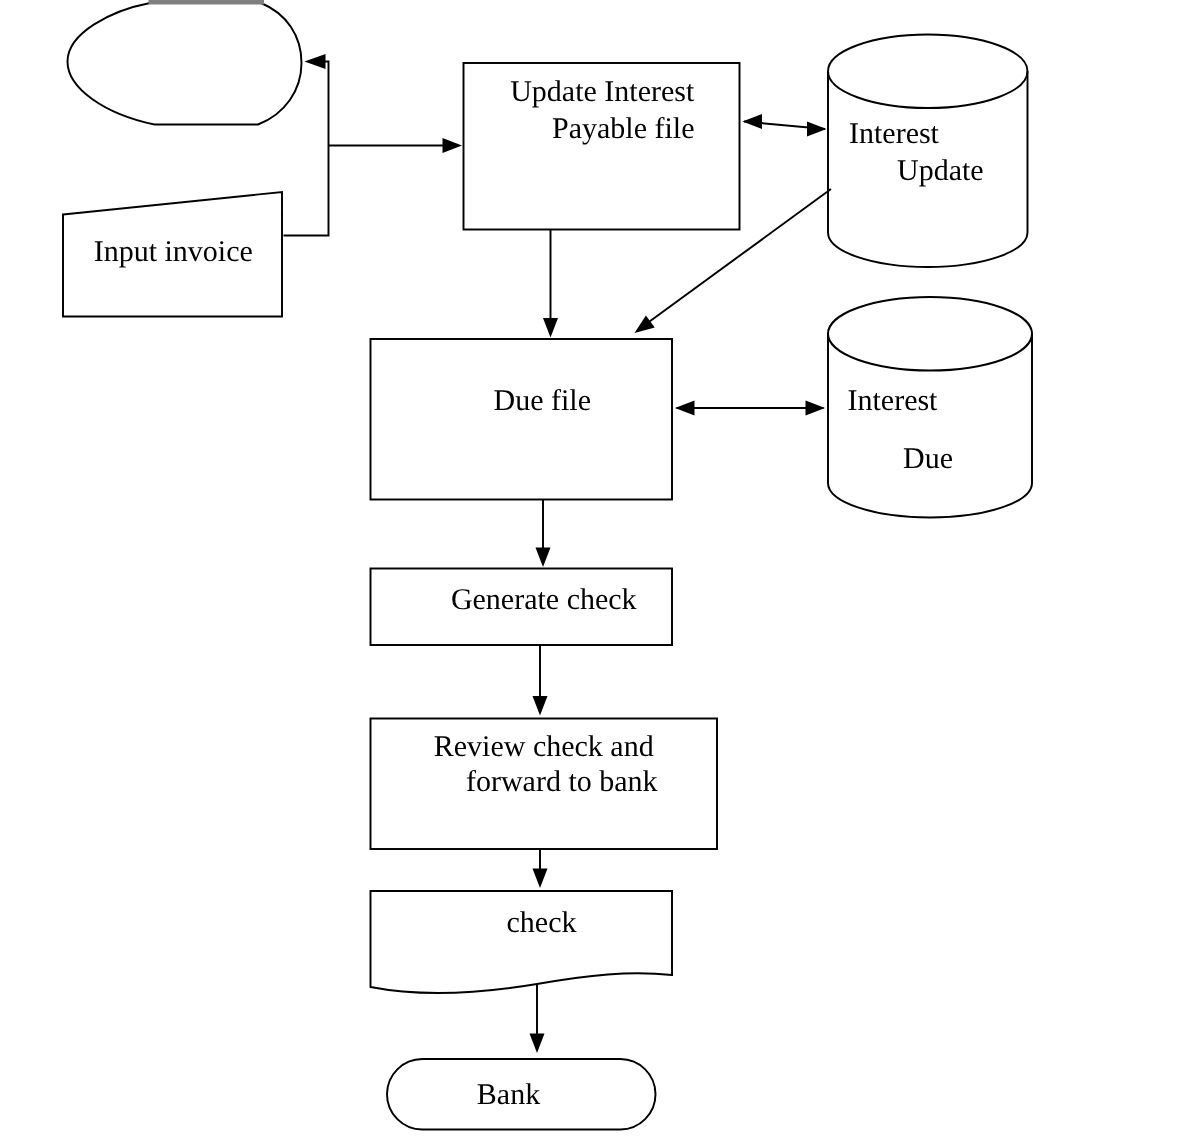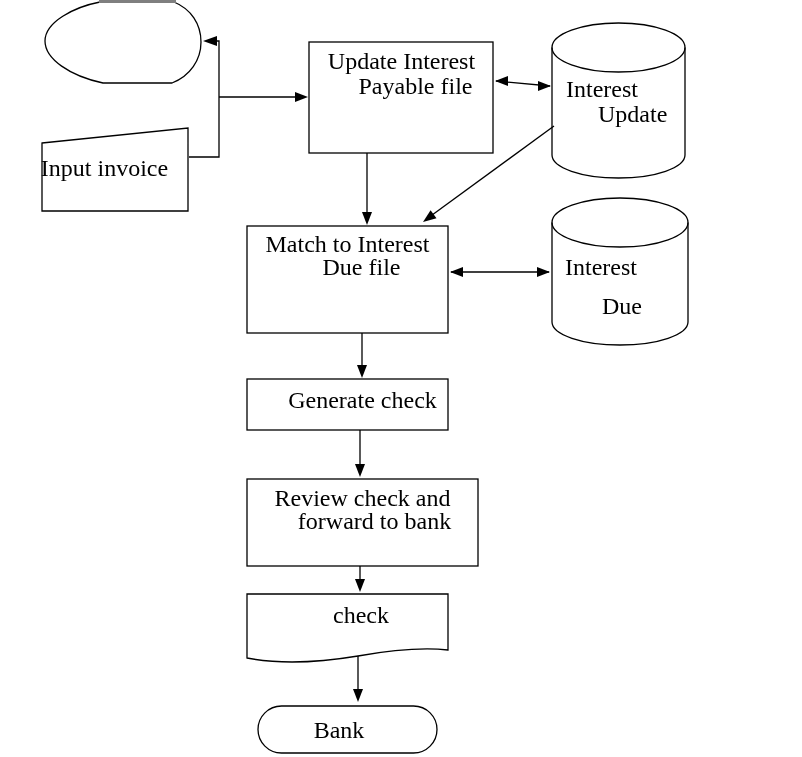--- a/index.html
+++ b/index.html
@@ -15,21 +15,21 @@
     font-family: "Liberation Serif", "DejaVu Serif", serif;
     overflow: hidden;
   }
   .canvas svg {
     position: absolute;
     left: 0;
     top: 0;
   }
   .lbl {
     position: absolute;
-    font-size: 24px;
+    font-size: 20px;
     line-height: 24px;
     color: #000000;
     white-space: nowrap;
   }
   .c { text-align: center; }
 </style>
 </head>
 <body>
 
 <div class="canvas">
@@ -128,29 +128,28 @@
       <line x1="360" y1="566" x2="360" y2="581"></line>
       <polygon points="360,592 355,579 365,579" fill="#000000" stroke="none"></polygon>
     </g>
 
     <g>
       <line x1="358" y1="656" x2="358" y2="690"></line>
       <polygon points="358,702 353,689 363,689" fill="#000000" stroke="none"></polygon>
     </g>
   </svg>
 
-  <div class="lbl c" style="left:31px;  top:156px; width:147px;">Input invoice</div>
+  <div class="lbl c" style="left:42px;  top:156px; width:147px;">Input invoice</div>
 
   <div class="lbl c" style="left:309px; top:49px;  width:185px;">Update Interest</div>
   <div class="lbl c" style="left:323px; top:74px;  width:185px;">Payable file</div>
 
   <div class="lbl" style="left:566px; top:77px;">Interest</div>
   <div class="lbl" style="left:598px; top:102px;">Update</div>
 
-  <div class="lbl c" style="left:247px; top:232px; width:201px;">Match to Interest</div>
   <div class="lbl c" style="left:261px; top:255px; width:201px;">Due file</div>
 
   <div class="lbl" style="left:565px; top:255px;">Interest</div>
   <div class="lbl" style="left:602px; top:294px;">Due</div>
 
   <div class="lbl c" style="left:247px; top:388px; width:231px;">Generate check</div>
 
   <div class="lbl c" style="left:247px; top:486px; width:231px;font-family:Liberation Serif, serif;">Review check and</div>
   <div class="lbl c" style="left:259px; top:509px; width:231px;">forward to bank</div>
 

